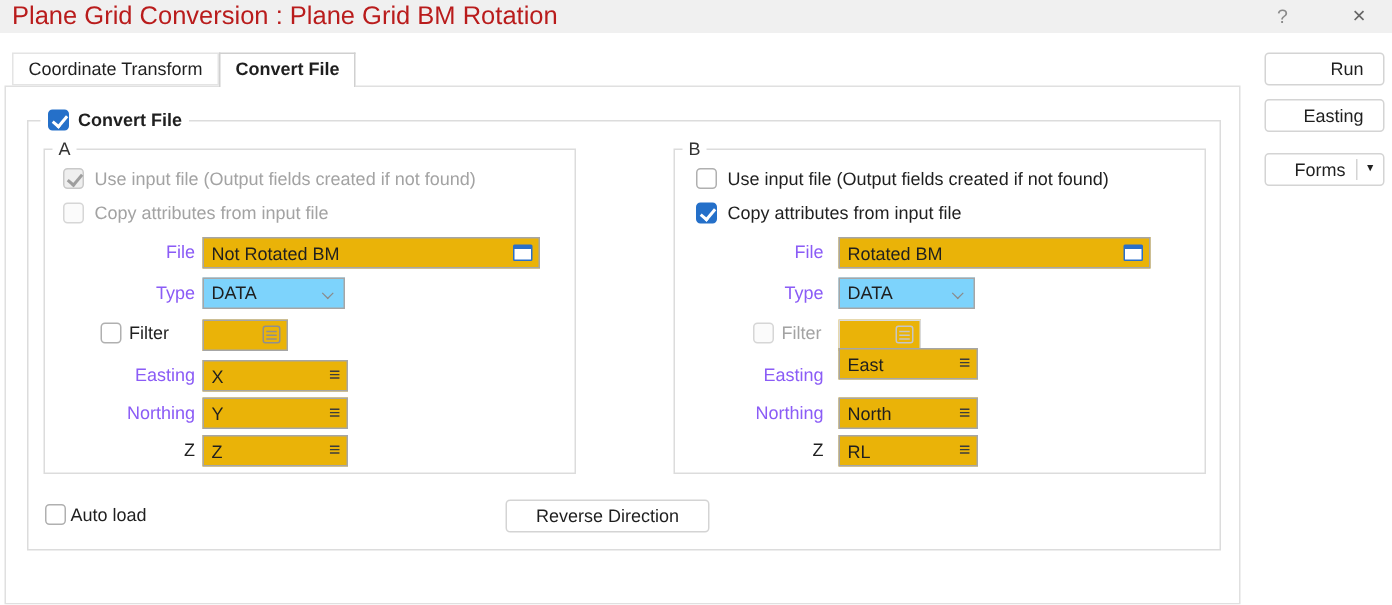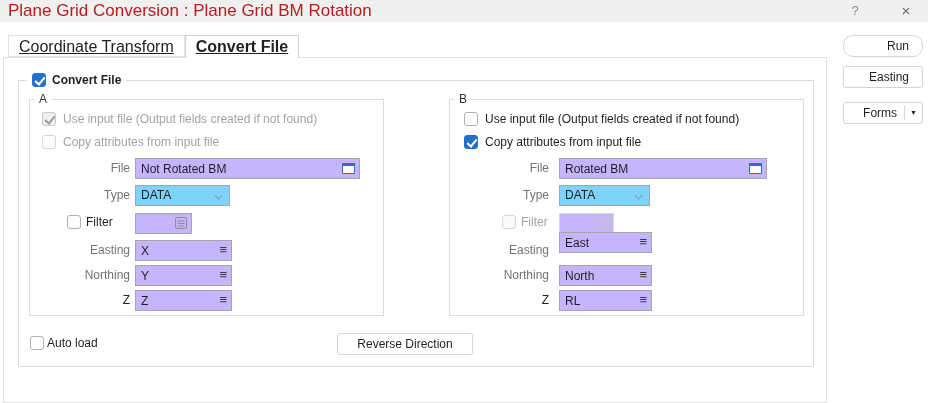--- a/index.html
+++ b/index.html
@@ -26,21 +26,21 @@
     text-align: center; color: #8a8a8a; cursor: default;
   }
   .tb-help { left: 845px; width: 20px; font-size: 13px; }
   .tb-close { left: 893px; width: 26px; font-size: 15px; color: #666; }
 
   
   .tabs { position: absolute; left: 8px; top: 35px; height: 23px; display: flex; }
   .tab {
     height: 22px; line-height: 21px; text-align: center;
     border: 1px solid #e4e4e4; background: #fff; padding: 0 10px;
-    font-size: 16px; color: #1f1f1f; white-space: nowrap; text-decoration: underline;
+    font-size: 12px; color: #1f1f1f; white-space: nowrap;
   }
   .tab.active {
     height: 23px; font-weight: bold; border: 1px solid #d0d0d0;
     border-bottom: none; position: relative; z-index: 3; background: #fff;
   }
   .tabpanel {
     position: absolute; left: 3px; top: 57px; width: 824px; height: 346px;
     border: 1px solid #e0e0e0; background: #fff; z-index: 1;
   }
 
@@ -65,28 +65,28 @@
   }
   .cb.dis { background: #fbfbfb; border-color: #d6d6d6; }
   .cb.dis-checked { background: #efefef; border-color: #c9c9c9; }
   .cb.dis-checked::after {
     content: ""; position: absolute; left: 4px; top: 1px; width: 4px; height: 8px;
     border: solid #9e9e9e; border-width: 0 2px 2px 0; transform: rotate(40deg);
   }
 
   
   .flabel {
-    position: absolute; text-align: right; color: #737373; line-height: 21px;
+    position: absolute; text-align: right; color: #8b5cf6; line-height: 21px;
   }
   .flabel.dark { color: #1f1f1f; }
   .cblabel { position: absolute; line-height: 15px; white-space: nowrap; }
   .cblabel.dim { color: #a3a3a3; }
   .fw { position: absolute; height: 21px; }
   .fw input {
-    width: 100%; height: 100%; border: 1px solid #a6a6a6; background: #c4b5fd;
+    width: 100%; height: 100%; border: 1px solid #a6a6a6; background: #eab308;
     font: 12px "Liberation Sans", sans-serif; color: #1f1f1f;
     padding: 2px 18px 2px 5px; outline: none;
   }
   .fw.dis input { border-color: #d9d9d9; }
   .browse-icon {
     position: absolute; right: 5px; top: 5px; width: 13px; height: 11px;
     border: 1px solid #2a6fc9; border-top-width: 3px; border-radius: 1px;
     background: #fff;
   }
   .menu-icon {
@@ -260,19 +260,19 @@
 <div class="arrow-wrap">
   <svg width="32" height="22" viewBox="0 0 32 22">
     <path d="M1 7 L18 7 L18 1.5 L31 11 L18 20.5 L18 15 L1 15 Z" fill="#0a0a0a"></path>
   </svg>
 </div>
 
 <span class="cb" style="position:absolute; left:30px; top:336px; z-index:2;"></span>
 <span class="cblabel" style="left:47px; top:336px; z-index:2;">Auto load</span>
 <div class="btn c" style="left:337px; top:333px; width:136px; z-index:2;">Reverse Direction</div>
 
-<div class="btn r" style="left:843px; top:35px; width:80px;border-radius:10px;">Run</div>
+<div class="btn r" style="left:843px; top:35px; width:80px;">Run</div>
 <div class="btn r" style="left:843px; top:66px; width:80px;">Easting</div>
 <div class="btn split" style="left:843px; top:102px; width:80px;">
   <span>Forms</span>
   <span class="sep"></span>
   <span class="caret">▼</span>
 </div>
 
 </body></html>

